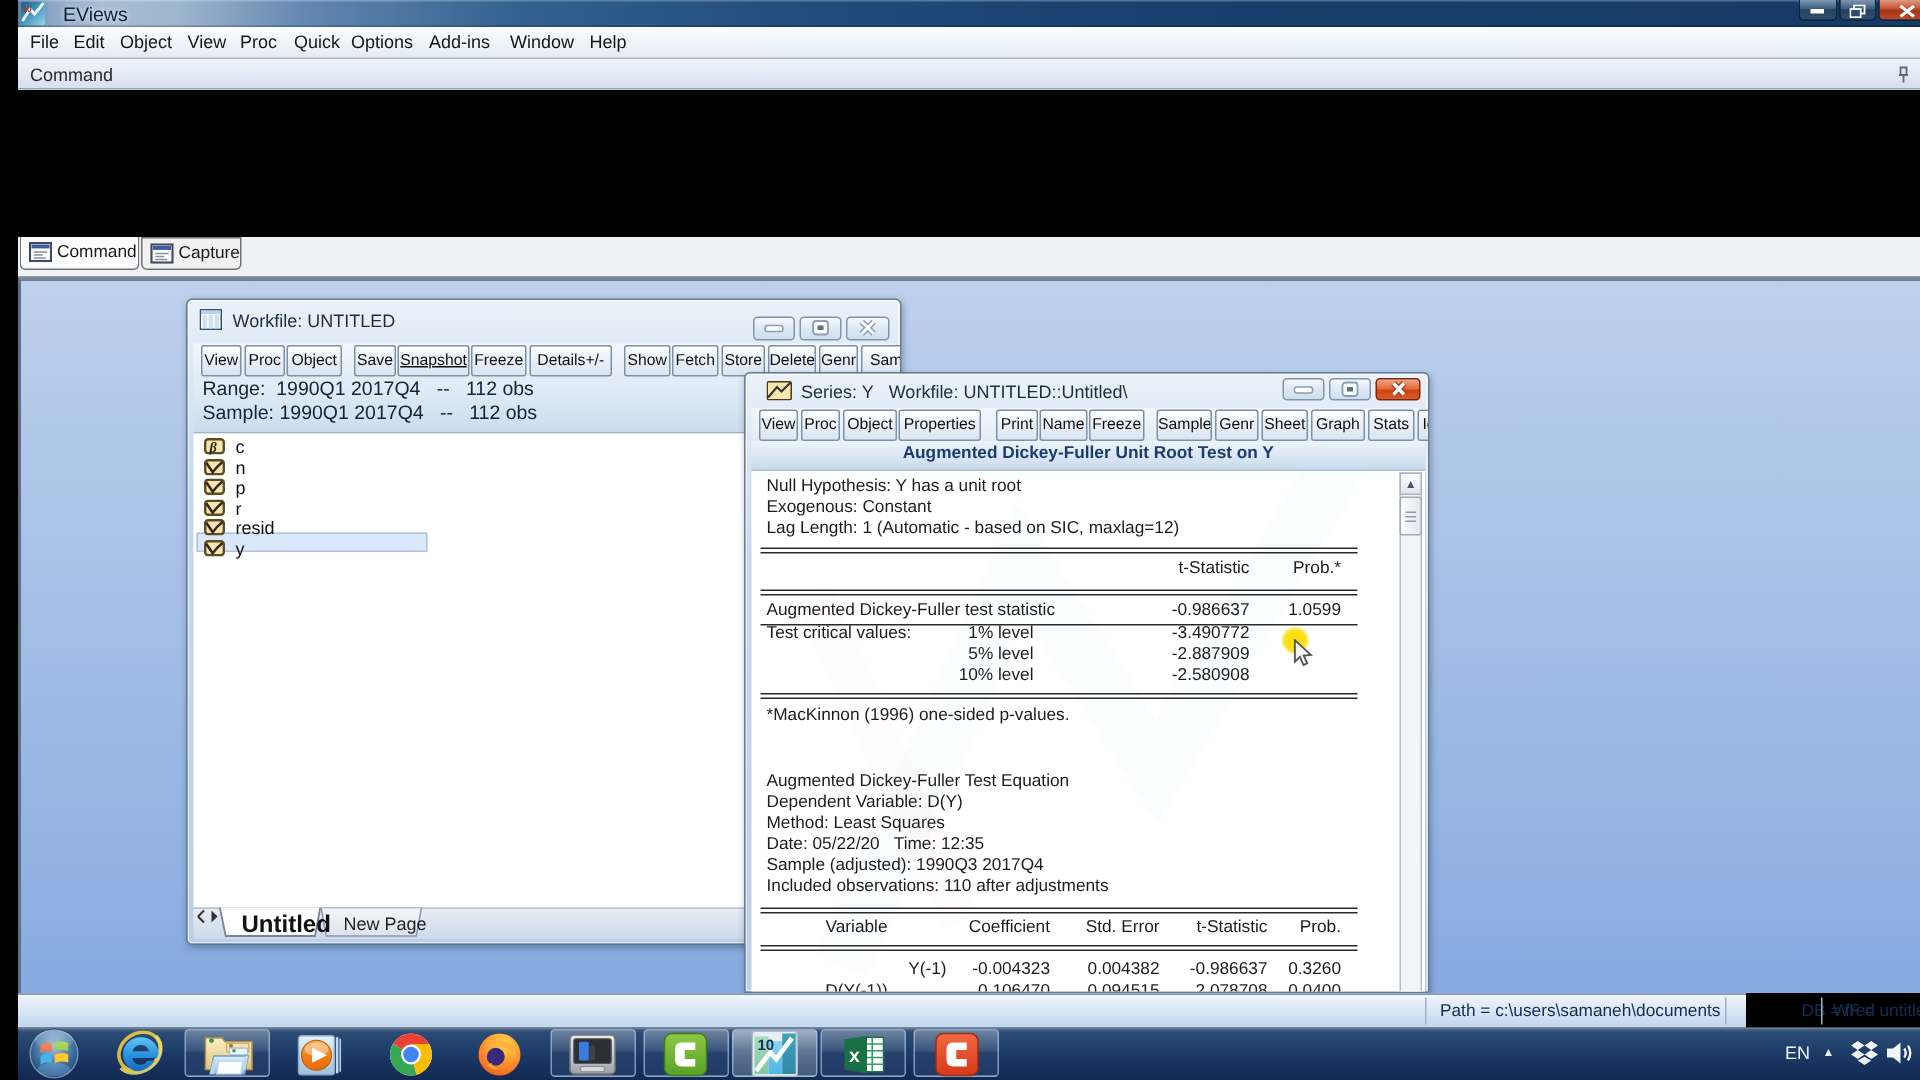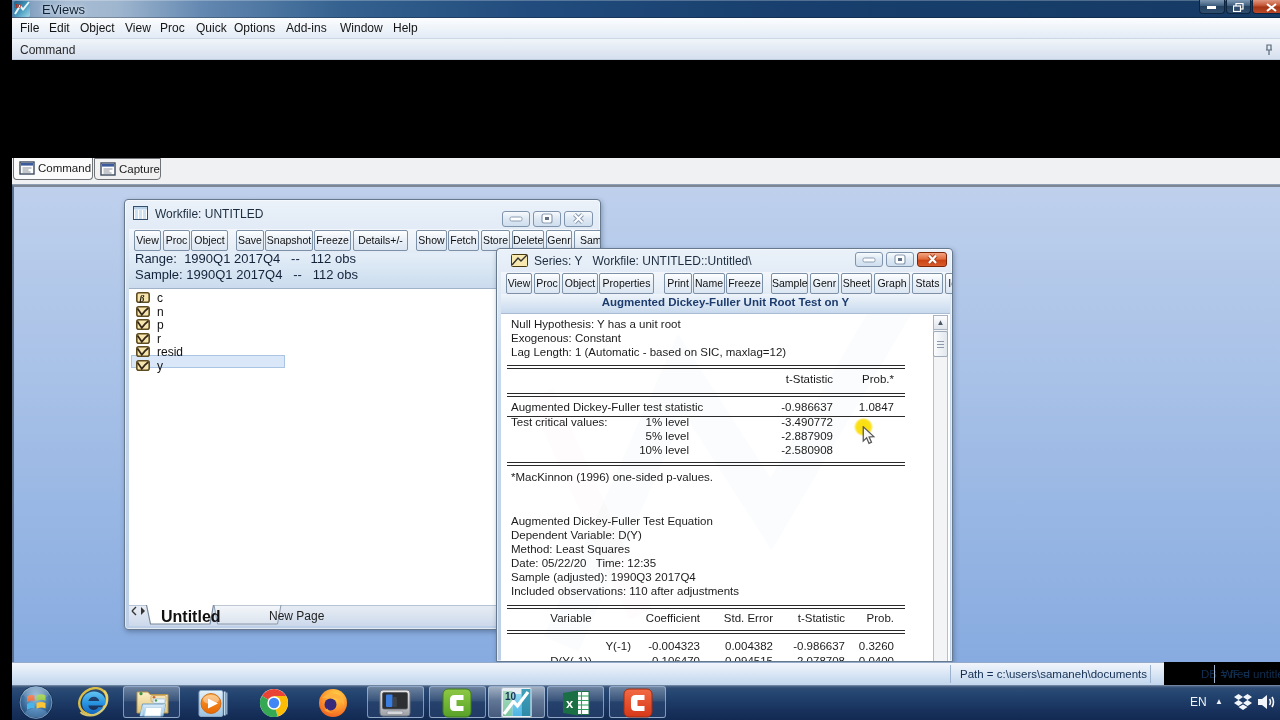--- a/index.html
+++ b/index.html
@@ -172,21 +172,21 @@
     <svg class="abs" style="left:447px;top:13px" width="13" height="11" viewBox="0 0 13 11">
         <path d="M2.5 1.5 L10.5 9.5 M10.5 1.5 L2.5 9.5" stroke="#8c9db2" stroke-width="4"></path>
         <path d="M2.5 1.5 L10.5 9.5 M10.5 1.5 L2.5 9.5" stroke="#ffffff" stroke-width="2"></path>
       </svg>
 
     <div class="abs" style="left:4px;top:29px;width:468px;height:24px;background:linear-gradient(#f3f7fb,#e2ebf5);"></div>
     <div class="tb" style="left:9px;top:30px;width:27px;">View</div>
     <div class="tb" style="left:38px;top:30px;width:27px;">Proc</div>
     <div class="tb" style="left:66px;top:30px;width:37px;">Object</div>
     <div class="tb" style="left:111px;top:30px;width:28px;">Save</div>
-    <div class="tb" style="left:140px;top:30px;width:48px;">Snapshot</div>
+    <div class="tb" style="left:140px;top:30px;width:48px;text-decoration:underline;">Snapshot</div>
     <div class="tb" style="left:189px;top:30px;width:37px;">Freeze</div>
     <div class="tb" style="left:228px;top:30px;width:55px;">Details+/-</div>
     <div class="tb" style="left:291px;top:30px;width:31px;">Show</div>
     <div class="tb" style="left:323px;top:30px;width:31px;">Fetch</div>
     <div class="tb" style="left:356px;top:30px;width:29px;">Store</div>
     <div class="tb" style="left:387px;top:30px;width:32px;">Delete</div>
     <div class="tb" style="left:421px;top:30px;width:26px;">Genr</div>
     <div class="tb" style="left:449px;top:30px;width:40px;text-align:left;padding-left:5px;">Sample</div>
 
     <div class="abs" style="left:4px;top:53px;width:468px;height:36px;background:linear-gradient(#e4eef8,#cbdcee);border-bottom:1px solid #9fb2c8;box-sizing:border-box;"></div>
@@ -236,21 +236,21 @@
       <defs>
           <linearGradient id="npgrad" x1="0" y1="0" x2="0" y2="1">
         <stop offset="0" stop-color="#f4f7fa"></stop>
             <stop offset="1" stop-color="#dbe3ee"></stop>
           </linearGradient>
         </defs>
       <path d="M3 6 L7 10 M3 6 L7 2" stroke="#333" stroke-width="1.4" fill="none"></path>
       <path d="M12 2 L16 6 L12 10" fill="#333"></path>
     </svg>
     <div class="abs" style="left:36px;top:408px;font-size:16px;font-weight:bold;color:#111;">Untitled</div>
-    <div class="abs" style="left:104px;top:409px;font-size:12px;color:#222;margin-left:40px;">New Page</div>
+    <div class="abs" style="left:104px;top:409px;font-size:12px;color:#222;">New Page</div>
   </div>
 
   <div class="win" id="serwin" style="left:484px;top:248px;width:457px;height:414px;border-radius:4px 4px 0 0;">
     <svg class="abs" style="left:14px;top:5px" width="17" height="13" viewBox="0 0 17 13">
       <rect x="0.5" y="0.5" width="16" height="12" rx="1" fill="#f7e9b0" stroke="#4a3a10"></rect>
       <path d="M1 11 L7 4 L10 7 L16 1" stroke="#333" stroke-width="1.4" fill="none"></path>
     </svg>
     <div class="wtitle" style="left:37px;top:5px;">Series: Y&nbsp;&nbsp; Workfile: UNTITLED::Untitled\</div>
     <div class="mdib" style="left:358px;top:3px;width:28px;height:15px;"></div>
     <div class="mdib" style="left:389px;top:3px;width:28px;height:15px;"></div>
@@ -293,21 +293,21 @@
       </svg>
       <div class="st" style="left:10px;top:4px;">Null Hypothesis: Y has a unit root</div>
       <div class="st" style="left:10px;top:18px;">Exogenous: Constant</div>
       <div class="st" style="left:10px;top:32px;">Lag Length: 1 (Automatic - based on SIC, maxlag=12)</div>
       <div class="dline" style="left:6px;top:51px;width:398px;"></div>
       <div class="num" style="left:232px;top:59px;">t-Statistic</div>
       <div class="num" style="left:293px;top:59px;">&nbsp;&nbsp;Prob.*</div>
       <div class="dline" style="left:6px;top:79px;width:398px;"></div>
       <div class="st" style="left:10px;top:87px;">Augmented Dickey-Fuller test statistic</div>
       <div class="num" style="left:232px;top:87px;">-0.986637</div>
-      <div class="num" style="left:293px;top:87px;">1.0847</div>
+      <div class="num" style="left:293px;top:87px;">1.0599</div>
       <div class="sline" style="left:6px;top:102px;width:398px;"></div>
       <div class="st" style="left:10px;top:102px;">Test critical values:</div>
       <div class="num" style="left:88px;top:102px;">1% level</div>
       <div class="num" style="left:232px;top:102px;">-3.490772</div>
       <div class="num" style="left:88px;top:116px;">5% level</div>
       <div class="num" style="left:232px;top:116px;">-2.887909</div>
       <div class="num" style="left:88px;top:130px;">10% level</div>
       <div class="num" style="left:232px;top:130px;">-2.580908</div>
       <div class="dline" style="left:6px;top:148px;width:398px;"></div>
       <div class="st" style="left:10px;top:157px;">*MacKinnon (1996) one-sided p-values.</div>

